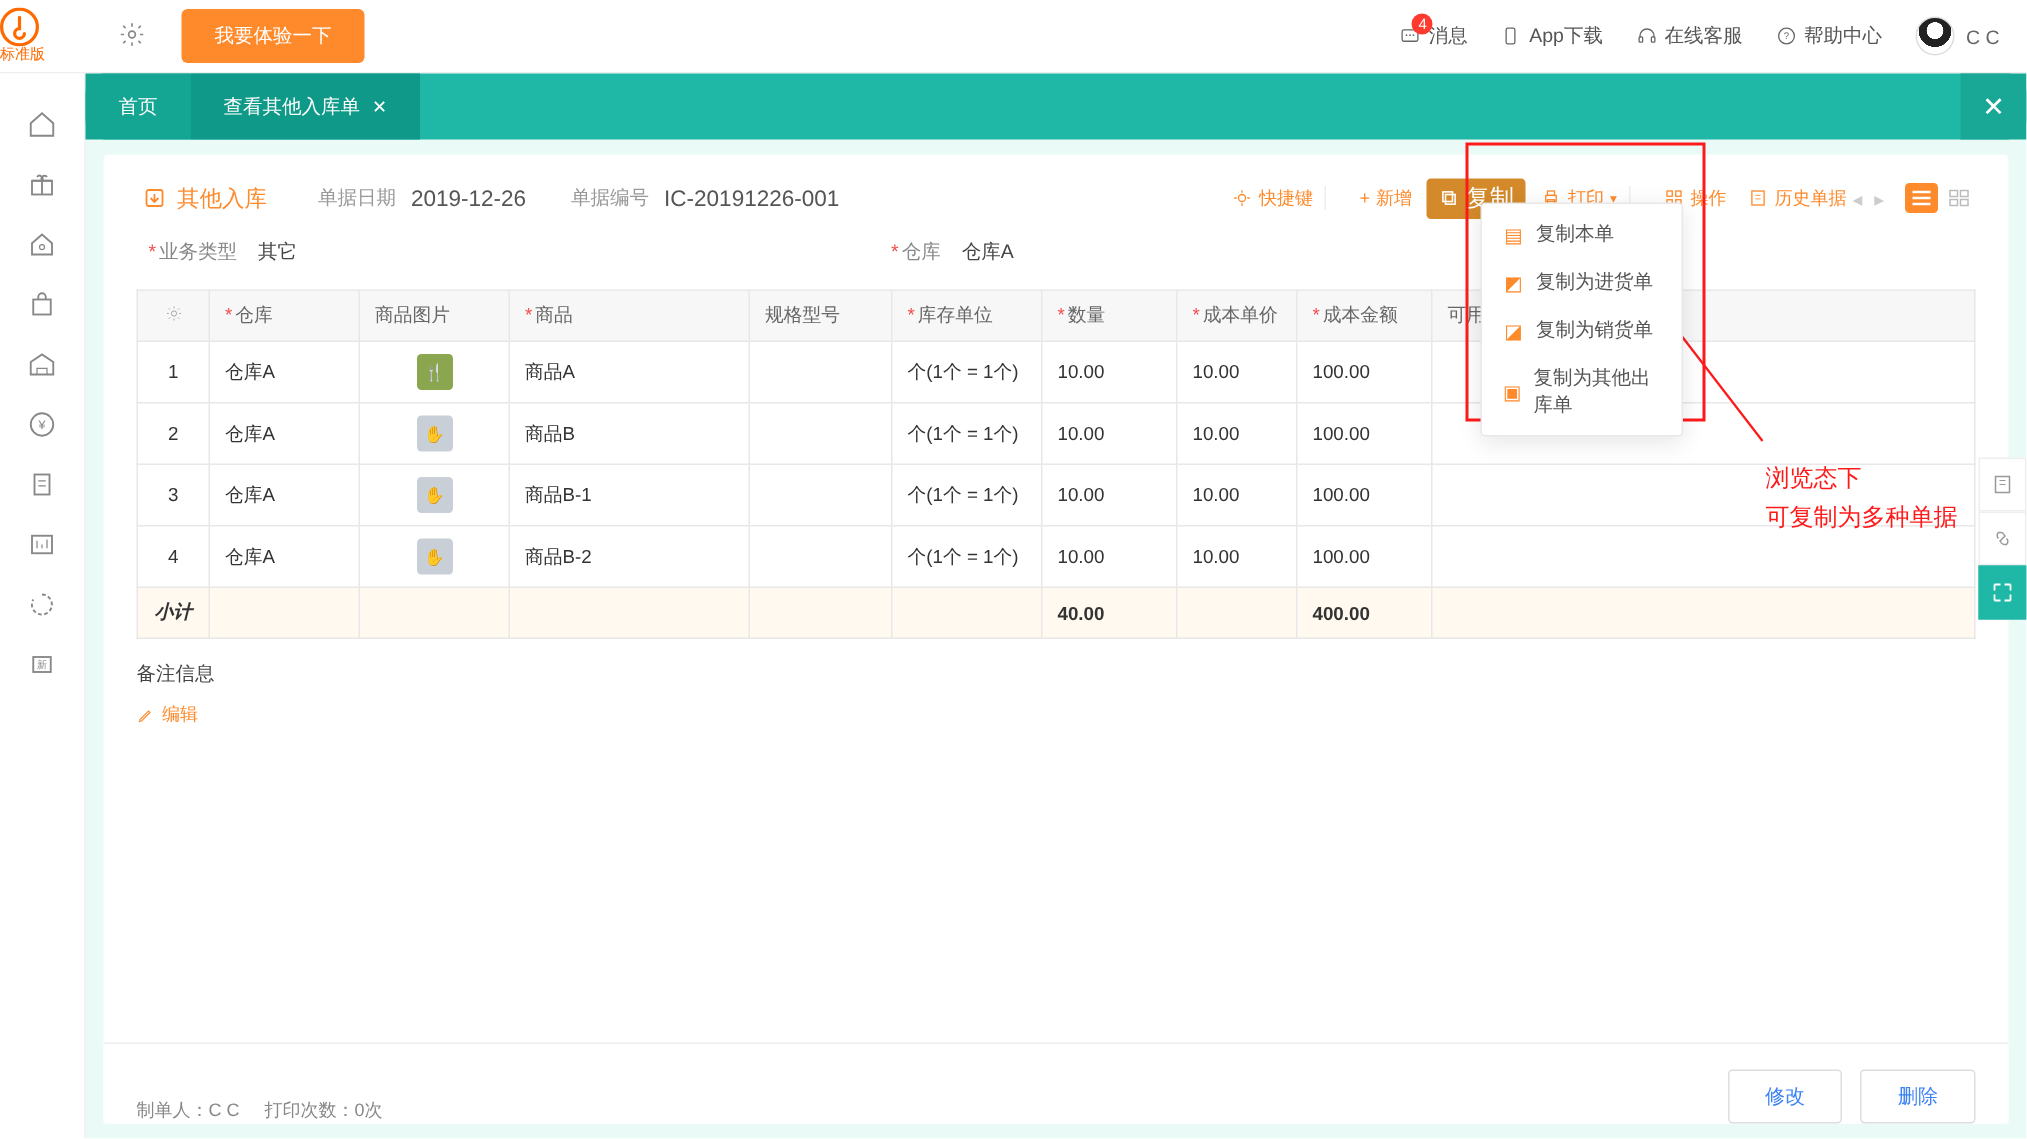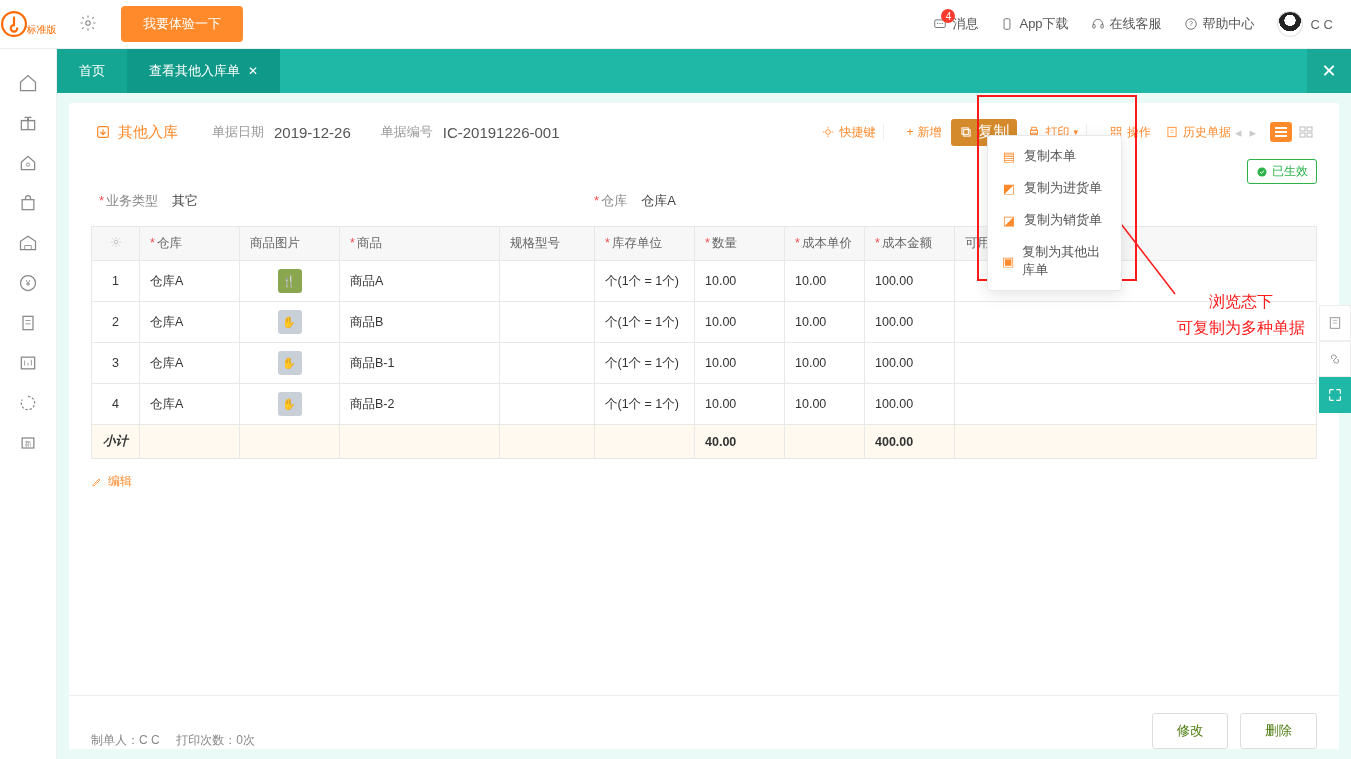--- a/index.html
+++ b/index.html
@@ -1,20 +1,20 @@
 <!DOCTYPE html>
 <html><head>
 <meta charset="utf-8">
 <style>
 * { margin: 0; padding: 0; box-sizing: border-box; }
 body { font-family: "Microsoft YaHei", Arial, sans-serif; font-size: 13px; color: #333; background: #fff; overflow: hidden; }
 
 
 .topbar { height: 49px; display: flex; align-items: center; border-bottom: 1px solid #eee; padding: 0 18px 0 0; }
-.logo-box { width: 57px; display: flex; flex-direction: row; align-items: flex-end; justify-content: center; }
+.logo-box { width: 57px; display: flex; flex-direction: column; align-items: flex-start; justify-content: center; }
 .logo-svg { width: 26px; height: 26px; }
 .logo-text { font-size: 10px; color: #ff6a00; margin-top: -2px; }
 .company-select { display: flex; align-items: center; height: 34px; border-bottom: 1px solid #ddd; margin-left: 22px; width: 245px; justify-content: space-between; padding: 0 4px; cursor: pointer; }
 .company-select span { color: #555; }
 .chev-down { color: #ff6a00; font-size: 14px; }
 .gear-btn { margin-left: 22px; color: #888; cursor: pointer; }
 .try-btn { margin-left: 24px; background: #ff8a2b; color: #fff; border: none; border-radius: 4px; padding: 9px 22px; font-size: 13px; cursor: pointer; }
 .top-spacer { flex: 1; }
 .top-link { display: flex; align-items: center; gap: 5px; color: #555; margin-left: 22px; cursor: pointer; position: relative; }
 .badge { position: absolute; top: -6px; left: 8px; background: #ff3b30; color: #fff; border-radius: 8px; font-size: 10px; min-width: 14px; height: 14px; display: flex; align-items: center; justify-content: center; padding: 0 3px; }
@@ -101,21 +101,21 @@
 
 .notes { padding: 14px 22px; }
 .notes-title { color: #444; margin-bottom: 10px; }
 .notes-empty { color: #bbb; margin-bottom: 10px; }
 .edit-link { color: #ff8a2b; cursor: pointer; display: flex; align-items: center; gap: 5px; font-size: 12px; }
 
 
 .footer { height: 54px; border-top: 1px solid #eee; background: #fff; display: flex; align-items: flex-end; padding: 0 22px; margin-top: auto; }
 .foot-info { color: #888; font-size: 12px; }
 .foot-spacer { flex: 1; }
-.foot-btn { border: 1px solid #ddd; background: #fff; padding: 8px 24px; border-radius: 3px; margin-left: 12px; cursor: pointer; color: #4d7c0f; }
+.foot-btn { border: 1px solid #ddd; background: #fff; padding: 8px 24px; border-radius: 3px; margin-left: 12px; cursor: pointer; color: #3b82f6; }
 
 
 .right-float { position: absolute; right: 0; top: 256px; display: flex; flex-direction: column; }
 .rf-btn { width: 32px; height: 36px; background: #fff; border: 1px solid #eee; display: flex; align-items: center; justify-content: center; color: #999; cursor: pointer; }
 .rf-btn.teal { background: #1fb8a6; color: #fff; border-color: #1fb8a6; }
 
 
 .anno-text { position: absolute; color: #ff1a1a; font-size: 16px; line-height: 1.6; pointer-events: none; }
 .anno-arrow { position: absolute; pointer-events: none; }
 
@@ -328,29 +328,20 @@
                 <svg width="14" height="12" viewBox="0 0 14 12">
                   <rect x="1" y="1" width="5" height="4" fill="none" stroke="#bbb"></rect>
                   <rect x="8" y="1" width="5" height="4" fill="none" stroke="#bbb"></rect>
                   <rect x="1" y="7" width="5" height="4" fill="none" stroke="#bbb"></rect>
                   <rect x="8" y="7" width="5" height="4" fill="none" stroke="#bbb"></rect>
                 </svg>
               </div>
           </div>
         </div>
 
-        <div class="status-row">
-          <div class="status-badge">
-            <svg width="12" height="12" viewBox="0 0 24 24">
-                <circle cx="12" cy="12" r="9" fill="#2bb34a"></circle>
-                <path d="M8 12l3 3 5-6" stroke="#fff" stroke-width="2" fill="none"></path>
-              </svg>
-            <span>已生效</span>
-          </div>
-        </div>
 
         <div class="form-row">
           <div class="form-item">
             <span class="form-label"><span class="req">*</span><span>业务类型</span></span>
             <span class="form-val">其它</span>
           </div>
           <div class="form-item" style="margin-left:280px;">
             <span class="form-label"><span class="req">*</span><span>仓库</span></span>
             <span class="form-val">仓库A</span>
           </div>
@@ -450,20 +441,21 @@
                   <td>40.00</td>
                   <td></td>
                   <td>400.00</td>
                   <td></td>
                 </tr>
               </tbody>
           </table>
         </div>
 
         <div class="notes">
+          <div class="notes-title">备注信息</div>
           <div class="edit-link">
             <svg width="12" height="12" viewBox="0 0 24 24">
                 <path d="M4 20l3-1 11-11-2-2L5 17l-1 3z" fill="none" stroke="#ff8a2b" stroke-width="1.5"></path>
               </svg>
             <span>编辑</span>
           </div>
         </div>
 
         <div class="footer">
           <span class="foot-info">
@@ -519,19 +511,19 @@
     </div>
 
     <svg class="anno-arrow" style="left:1043px; top:150px;" width="80" height="100">
       <defs>
           <marker id="ah" markerWidth="10" markerHeight="10" refX="2" refY="3" orient="auto">
             <path d="M0,0 L0,6 L8,3 z" fill="#ff1a1a"></path>
           </marker>
         </defs>
       <line x1="75" y1="95" x2="8" y2="8" stroke="#ff1a1a" stroke-width="1.5" marker-end="url(#ah)"></line>
     </svg>
-    <div class="anno-text" style="left:1120px; top:240px;text-align:center;">
+    <div class="anno-text" style="left:1120px; top:258px;">
       <div>浏览态下</div>
       <div>可复制为多种单据</div>
     </div>
 
   </div>
 </div>
 
 </body></html>

